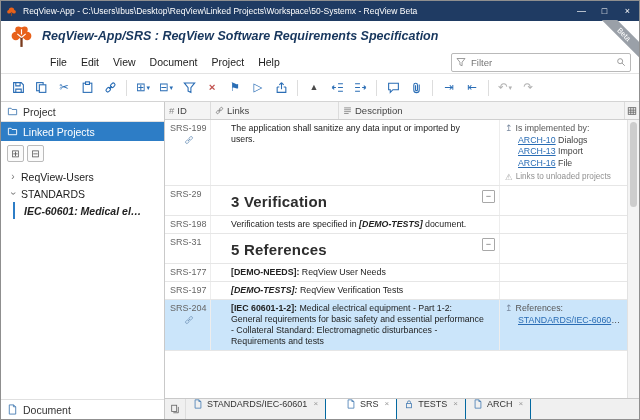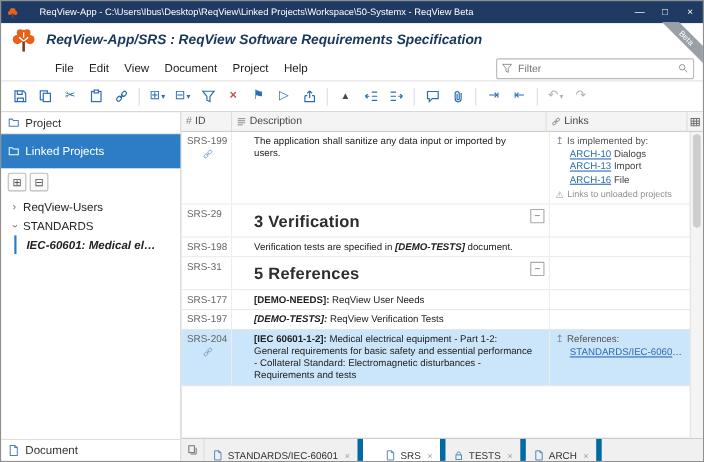--- a/index.html
+++ b/index.html
@@ -2,21 +2,21 @@
 <html><head>
 <meta charset="utf-8">
 <style>
   html,body{margin:0;padding:0;}
   body{width:640px;height:420px;overflow:hidden;background:#fff;border:1px solid #8f8f8f;
        box-sizing:border-box;font-family:"Liberation Sans",sans-serif;display:flex;flex-direction:column;}
   .icn{display:inline-flex;align-items:center;justify-content:center;}
   .icn svg{display:block;}
 
   
-  .titlebar{height:20px;background:#1f3b63;color:#fff;display:flex;align-items:center;gap:19px;padding-left:5px;flex:0 0 auto;}
+  .titlebar{height:20px;background:#1f3b63;color:#fff;display:flex;align-items:center;gap:6px;padding-left:5px;flex:0 0 auto;}
   .titlebar .icn svg{width:11px;height:11px;}
   .titlebar-title{flex:1;font-size:8.5px;white-space:nowrap;overflow:hidden;}
   .win-btns{display:flex;height:100%;}
   .win-btn{width:23px;display:flex;align-items:center;justify-content:center;font-size:9px;}
 
   
   .apphdr{height:30px;display:flex;align-items:center;gap:8px;padding-left:8px;position:relative;flex:0 0 auto;}
   .apphdr .icn svg{width:25px;height:25px;}
   .apptitle{font-size:12.5px;font-weight:700;font-style:italic;color:#17365d;white-space:nowrap;}
   .ribbon{position:absolute;top:-1px;right:0;width:48px;height:48px;overflow:hidden;}
@@ -43,21 +43,21 @@
   .caret{font-size:7px;margin-left:1px;}
   .tsep{width:1px;height:16px;background:#ddd;margin:0 4px;flex:0 0 auto;}
 
   
   .main{flex:1;min-height:0;display:flex;}
   .sidebar{width:163px;flex:0 0 auto;border-right:1px solid #c9c9c9;display:flex;flex-direction:column;min-height:0;}
   .panel-hdr{height:19px;display:flex;align-items:center;gap:5px;padding:0 6px;border-bottom:1px solid #e0e0e0;
              font-size:10.5px;color:#333;flex:0 0 auto;}
   .panel-hdr .icn{color:#4a7fb5;}
   .panel-hdr .icn svg{width:11px;height:11px;}
-  .sel-item{height:31px;display:flex;align-items:center;gap:5px;padding:0 6px;background:#2d7dc6;color:#fff;font-size:10.5px;flex:0 0 auto;}
+  .sel-item{height:19px;display:flex;align-items:center;gap:5px;padding:0 6px;background:#2d7dc6;color:#fff;font-size:10.5px;flex:0 0 auto;}
   .sel-item .icn svg{width:11px;height:11px;}
   .mini-btns{display:flex;gap:3px;padding:4px 6px;flex:0 0 auto;}
   .mini-btn{width:15px;height:15px;border:1px solid #bbb;border-radius:2px;display:flex;align-items:center;
             justify-content:center;font-size:10px;color:#555;background:#fbfbfb;}
   .tree{flex:1;min-height:0;padding:2px 0;}
   .tree-item{height:17px;display:flex;align-items:center;gap:4px;padding-left:8px;font-size:10.5px;color:#222;}
   .chev{width:8px;color:#777;font-size:10px;display:inline-block;text-align:center;}
   .chev.exp{transform:rotate(90deg);}
   .tree-item.child{margin-left:12px;border-left:2px solid #2d7dc6;padding-left:9px;}
   .tree-item.emph .tree-label{font-weight:700;font-style:italic;white-space:nowrap;overflow:hidden;
@@ -99,21 +99,21 @@
   .lwarn{display:flex;gap:3px;align-items:center;color:#909090;margin-top:3px;font-size:8.2px;line-height:1.2;}
   .wicn{font-size:8.5px;color:#a0a0a0;}
 
   .scrollbar{position:absolute;right:0;top:0;bottom:0;width:11px;background:#f4f4f4;border-left:1px solid #e2e2e2;}
   .scroll-thumb{position:absolute;top:2px;left:2px;right:2px;height:85px;background:#cdcdcd;border-radius:4px;}
 
   
   .tabbar{height:20px;background:#f0f0f0;border-top:1px solid #c9c9c9;display:flex;align-items:stretch;flex:0 0 auto;}
   .tabbar-btn{width:20px;display:flex;align-items:center;justify-content:center;color:#666;border-right:1px solid #ddd;}
   .tabbar-btn .icn svg{width:10px;height:10px;}
-  .tab{display:flex;align-items:flex-end;gap:4px;padding:0 7px;border-right:5px solid #0369a1;font-size:9px;color:#333;}
+  .tab{display:flex;align-items:flex-start;gap:4px;padding:0 7px;border-right:1px solid #0369a1;font-size:9px;color:#333;}
   .tab .icn{color:#4a7fb5;}
   .tab .icn svg{width:10px;height:10px;}
   .tab.active{background:#fff;padding-left:20px;}
   .tab-label{white-space:nowrap;}
   .tab-close{color:#999;font-size:8px;margin-left:2px;}
 </style>
 </head>
 <body>
 
 <div class="titlebar">
@@ -344,40 +344,40 @@
       <span>Document</span>
     </div>
   </div>
 
   <div class="content">
     <div class="thead">
       <div class="th th-id">
         <span class="hash">#</span>
         <span>ID</span>
       </div>
-      <div class="th th-desc">
-        <span class="icn">
-          <svg viewBox="0 0 12 12">
-              <path d="M1.5 2.5h9M1.5 5h9M1.5 7.5h9M1.5 10h6" stroke="currentColor" fill="none"></path>
-            </svg>
-        </span>
-        <span>Description</span>
-      </div>
       <div class="th th-links">
         <span class="icn">
           <svg viewBox="0 0 12 12">
               <g fill="none" stroke="currentColor" transform="rotate(-45 6 6)">
                 <rect x="0.8" y="4.4" width="4.6" height="3.2" rx="1.6"></rect>
                 <rect x="6.6" y="4.4" width="4.6" height="3.2" rx="1.6"></rect>
                 <path d="M4.2 6h3.6"></path>
               </g>
             </svg>
         </span>
         <span>Links</span>
       </div>
+      <div class="th th-desc">
+        <span class="icn">
+          <svg viewBox="0 0 12 12">
+              <path d="M1.5 2.5h9M1.5 5h9M1.5 7.5h9M1.5 10h6" stroke="currentColor" fill="none"></path>
+            </svg>
+        </span>
+        <span>Description</span>
+      </div>
       <div class="th-corner">
         <span class="icn">
           <svg viewBox="0 0 12 12">
               <rect x="1.5" y="2" width="9" height="8" fill="none" stroke="currentColor"></rect>
               <path d="M1.5 5h9M1.5 7.5h9M4.5 2v8M7.5 2v8" stroke="currentColor"></path>
             </svg>
         </span>
       </div>
     </div>
 

